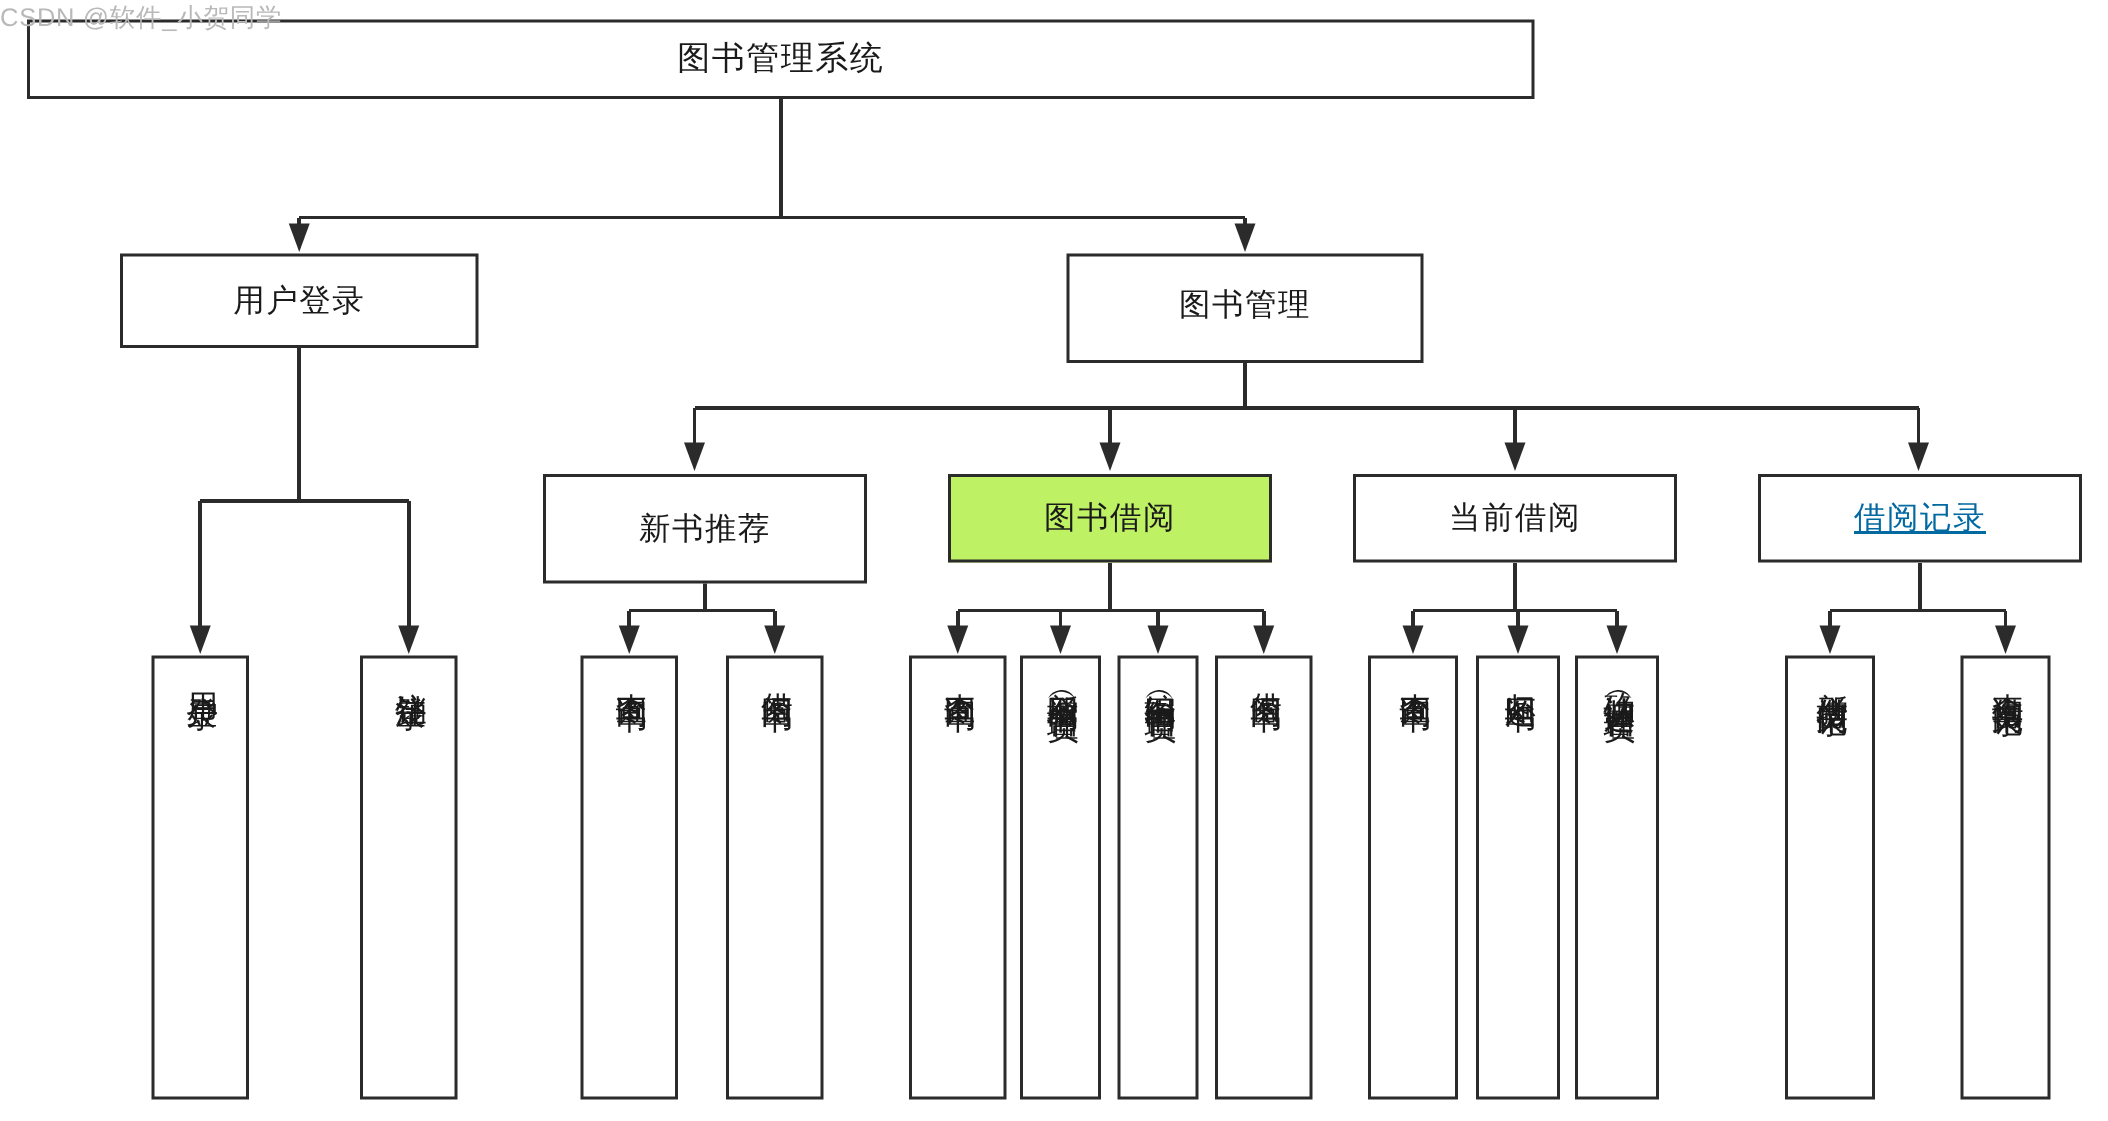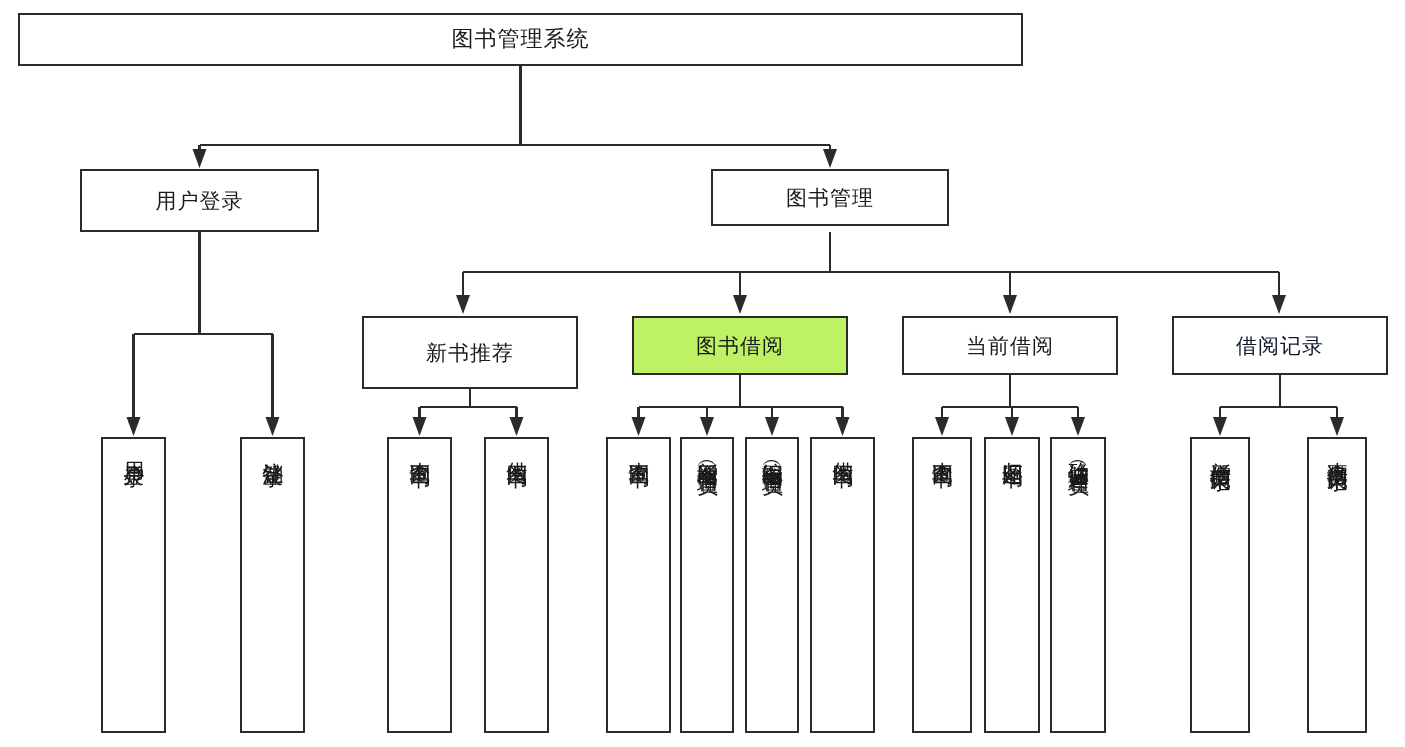--- a/index.html
+++ b/index.html
@@ -126,34 +126,34 @@
         <polygon points="1330,417 1344,417 1337,436" fill="#2b2b2b"></polygon>
       </g>
   </svg>
   <div id="node-layer">
       <div class="node-box horizontal root" style="left: 18px; top: 13px; width: 1005px; height: 53px; border-color: rgb(43, 43, 43); background: rgb(255, 255, 255);">
         <span class="node-label" style="color: rgb(26, 26, 26);">图书管理系统</span>
       </div>
       <div class="node-box horizontal" style="left: 80px; top: 169px; width: 239px; height: 63px; border-color: rgb(43, 43, 43); background: rgb(255, 255, 255);">
         <span class="node-label" style="color: rgb(26, 26, 26);">用户登录</span>
       </div>
-      <div class="node-box horizontal" style="left: 711px; top: 169px; width: 238px; height: 57px; border-color: rgb(43, 43, 43); background: rgb(255, 255, 255);">
+      <div class="node-box horizontal" style="left: 711px; top: 169px; width: 238px; height: 73px; border-color: rgb(43, 43, 43); background: rgb(255, 255, 255); font-family: Liberation Mono, monospace;">
         <span class="node-label" style="color: rgb(26, 26, 26);">图书管理</span>
       </div>
       <div class="node-box horizontal" style="left: 362px; top: 316px; width: 216px; height: 73px; border-color: rgb(43, 43, 43); background: rgb(255, 255, 255);">
         <span class="node-label" style="color: rgb(26, 26, 26);">新书推荐</span>
       </div>
       <div class="node-box horizontal" style="left: 632px; top: 316px; width: 216px; height: 59px; border-color: rgb(43, 43, 43); background: #bef264;">
         <span class="node-label" style="color: rgb(26, 26, 26);">图书借阅</span>
       </div>
       <div class="node-box horizontal" style="left: 902px; top: 316px; width: 216px; height: 59px; border-color: rgb(43, 43, 43); background: rgb(255, 255, 255);">
         <span class="node-label" style="color: rgb(26, 26, 26);">当前借阅</span>
       </div>
       <div class="node-box horizontal" style="left: 1172px; top: 316px; width: 216px; height: 59px; border-color: rgb(43, 43, 43); background: rgb(255, 255, 255);">
-        <span class="node-label" style="color: #0f172a;">借阅记录</span>
+        <span class="node-label" style="color: #0369a1; text-decoration: underline;">借阅记录</span>
       </div>
       <div class="node-box vertical" style="left: 101px; top: 437px; width: 65px; height: 296px; border-color: rgb(43, 43, 43); background: rgb(255, 255, 255);">
         <span class="node-label" style="color: rgb(26, 26, 26);">用户登录</span>
       </div>
       <div class="node-box vertical" style="left: 240px; top: 437px; width: 65px; height: 296px; border-color: rgb(43, 43, 43); background: rgb(255, 255, 255);">
         <span class="node-label" style="color: rgb(26, 26, 26);">注销登录</span>
       </div>
       <div class="node-box vertical" style="left: 387px; top: 437px; width: 65px; height: 296px; border-color: rgb(43, 43, 43); background: rgb(255, 255, 255);">
         <span class="node-label" style="color: rgb(26, 26, 26);">查询图书</span>
       </div>
@@ -181,13 +181,14 @@
       <div class="node-box vertical" style="left: 1050px; top: 437px; width: 56px; height: 296px; border-color: rgb(43, 43, 43); background: rgb(255, 255, 255);">
         <span class="node-label" style="color: rgb(26, 26, 26);">确认归还（管理员）</span>
       </div>
       <div class="node-box vertical" style="left: 1190px; top: 437px; width: 60px; height: 296px; border-color: rgb(43, 43, 43); background: rgb(255, 255, 255);">
         <span class="node-label" style="color: rgb(26, 26, 26);">新增借阅记录</span>
       </div>
       <div class="node-box vertical" style="left: 1307px; top: 437px; width: 60px; height: 296px; border-color: rgb(43, 43, 43); background: rgb(255, 255, 255);">
         <span class="node-label" style="color: rgb(26, 26, 26);">查询借阅记录</span>
       </div>
     </div>
+  <div class="watermark">CSDN @软件_小贺同学</div>
 </div>
 
 </body></html>

